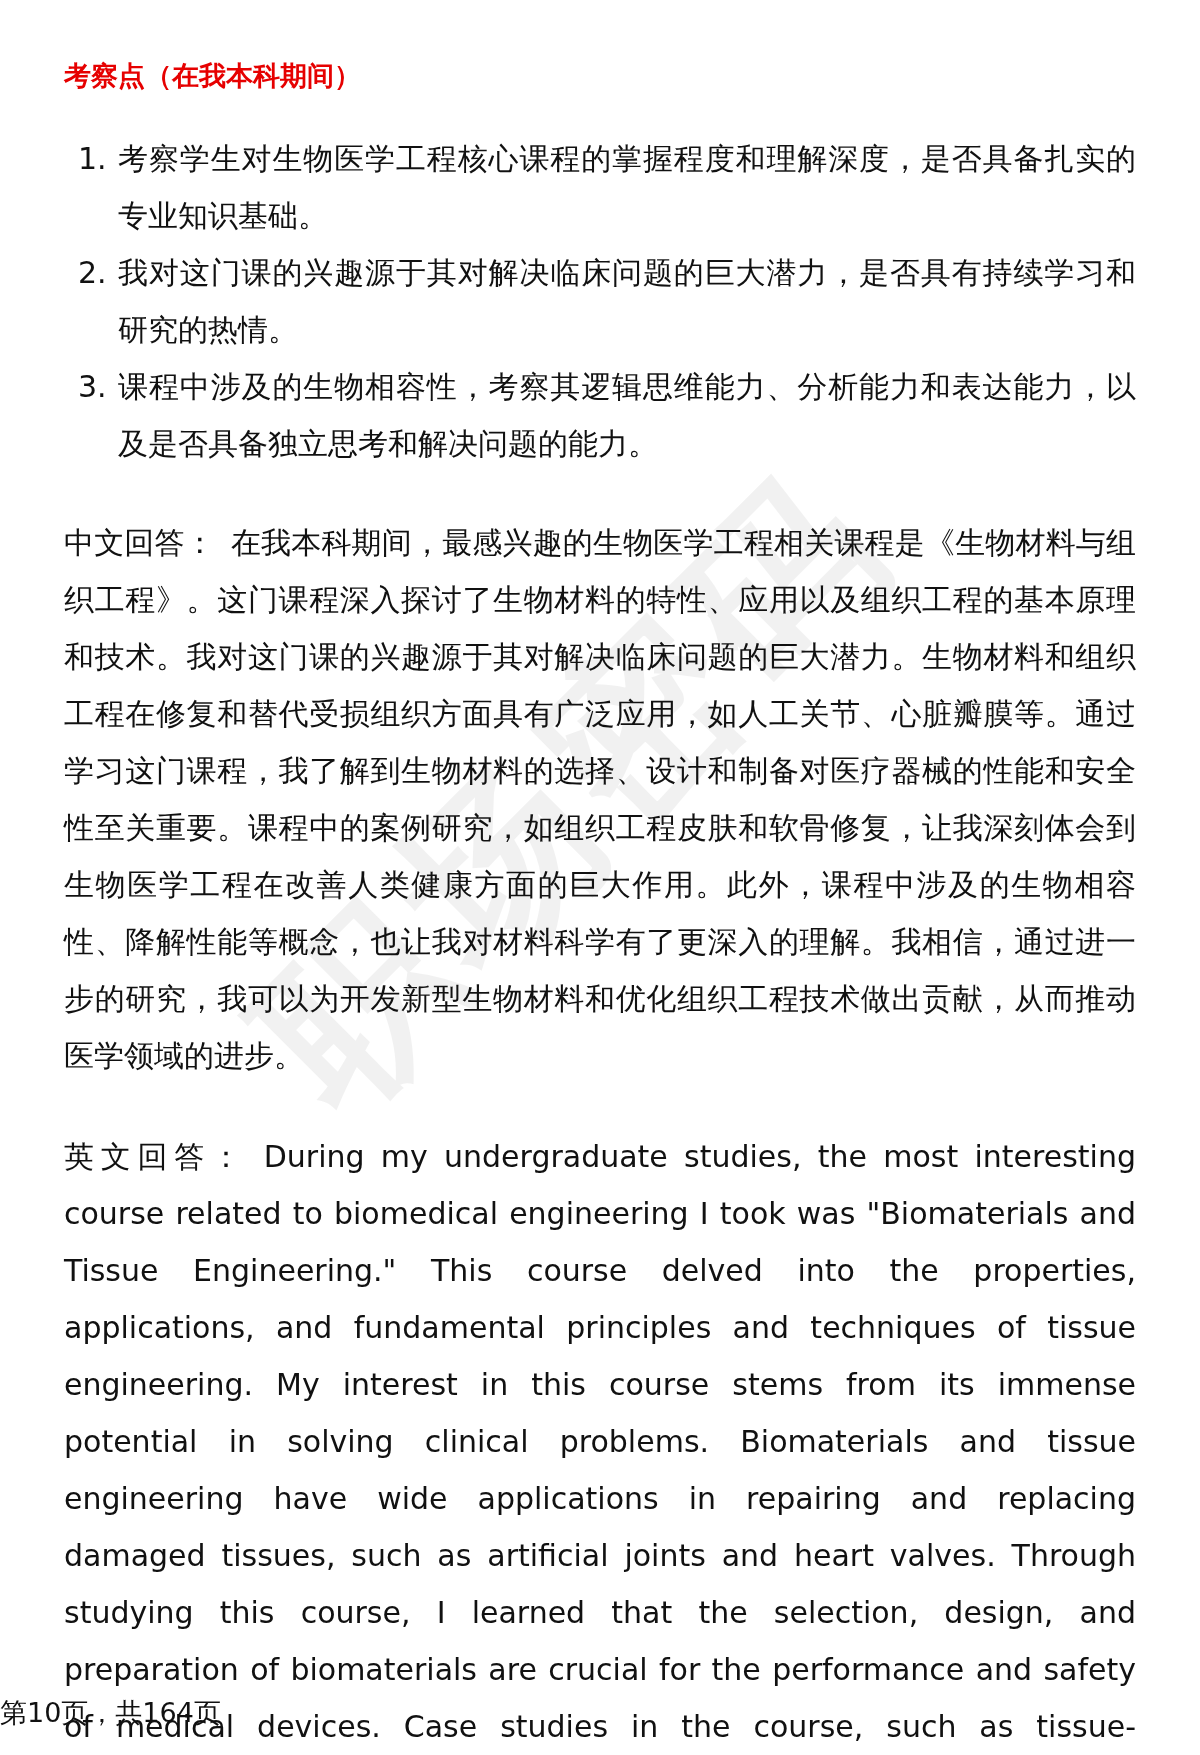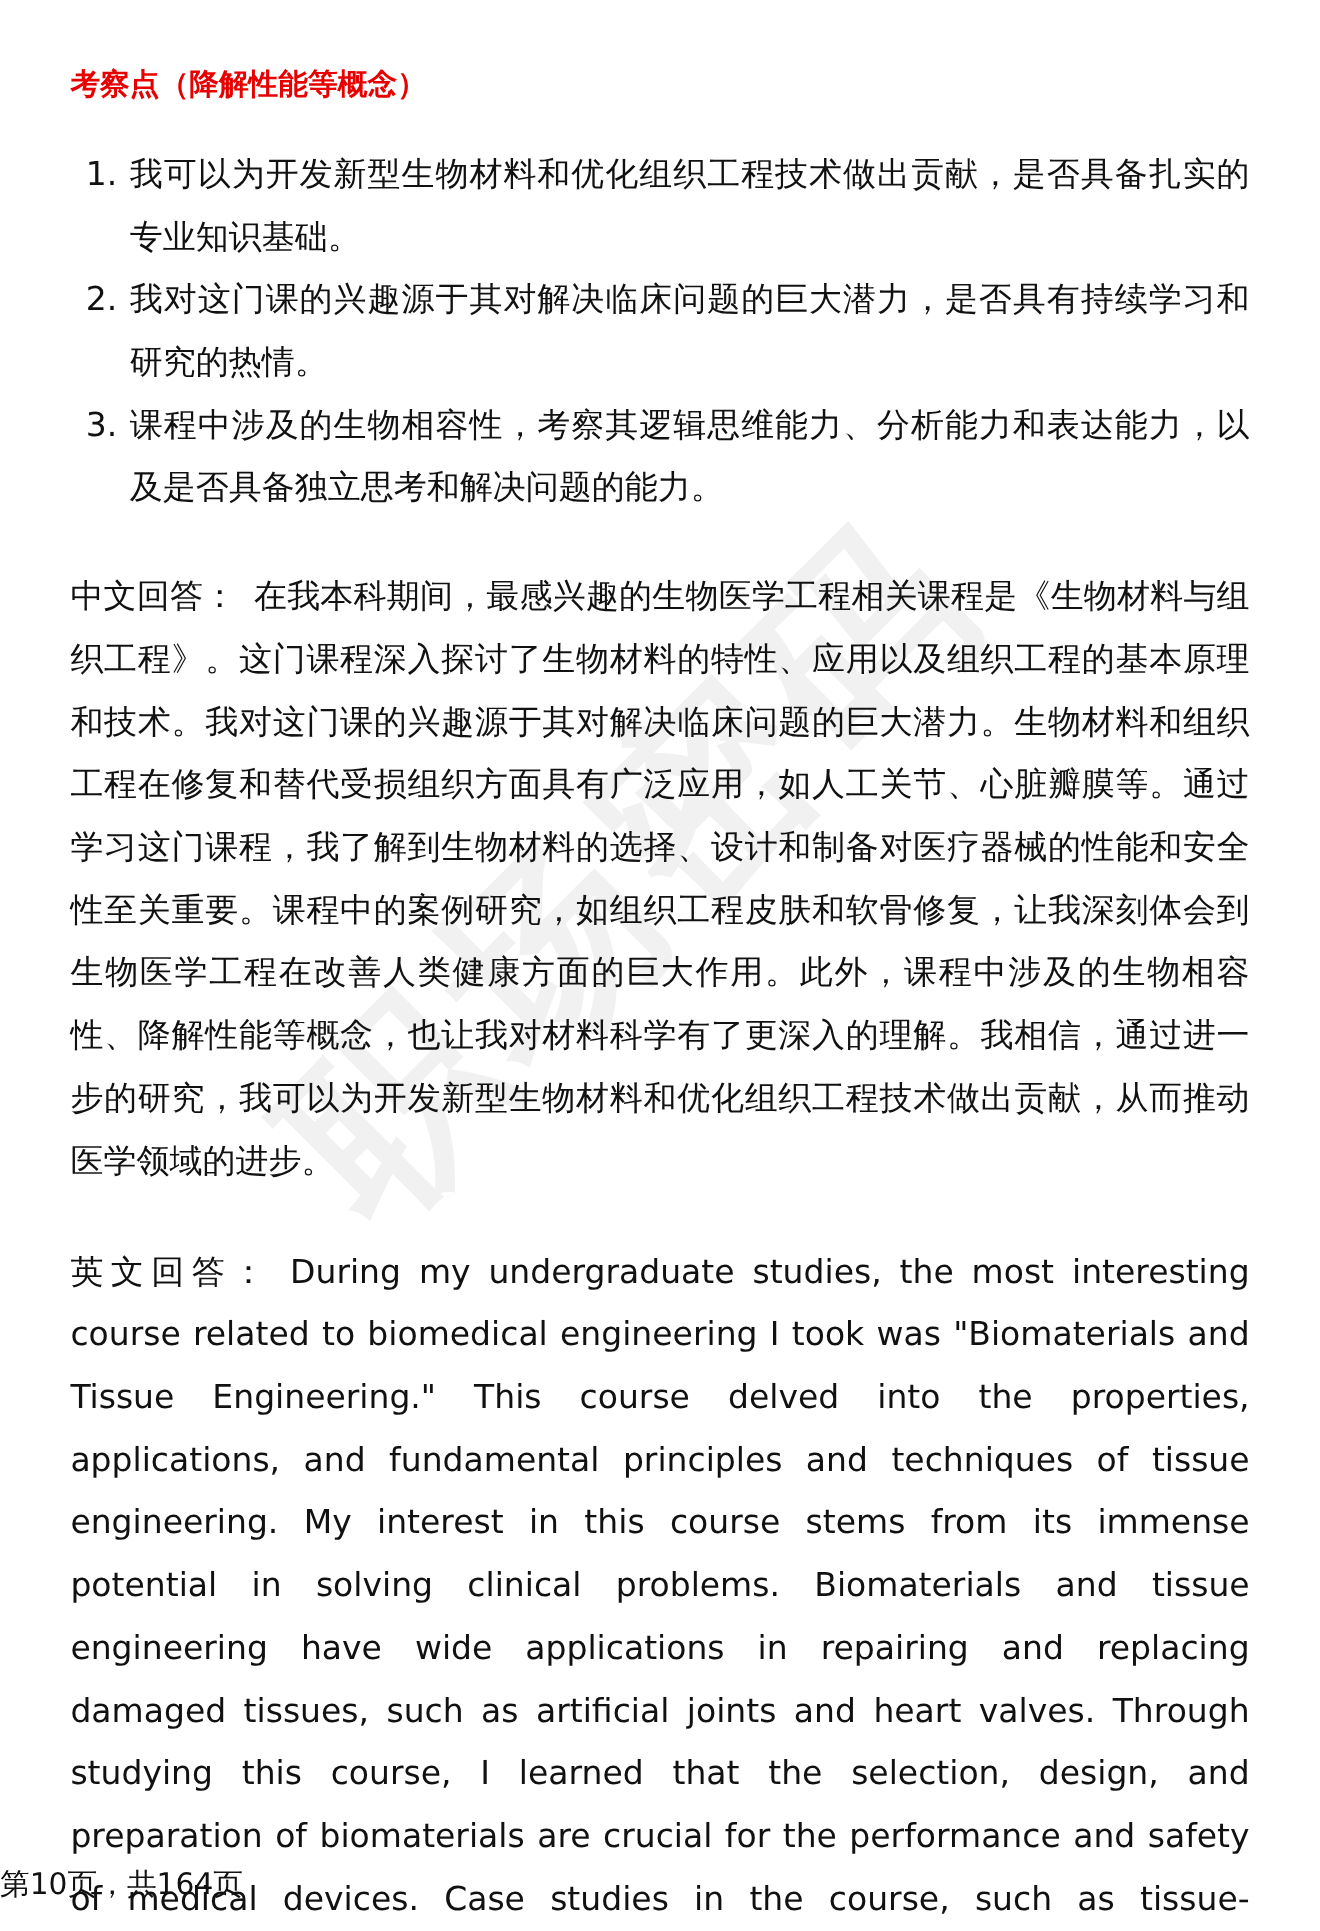--- a/index.html
+++ b/index.html
@@ -78,27 +78,27 @@
 </style>
 </head>
 <body>
 
 <div class="page">
 
   <div class="watermark">职场密码</div>
 
   <div class="content">
 
-    <h1 class="heading">考察点（降解性能等概念）</h1>
+    <h1 class="heading">考察点（在我本科期间）</h1>
 
     <div class="list">
 
       <div class="list-item">
         <span class="list-num">1.</span>
-        <span class="list-txt">我可以为开发新型生物材料和优化组织工程技术做出贡献，是否具备扎实的专业知识基础。</span>
+        <span class="list-txt">考察学生对生物医学工程核心课程的掌握程度和理解深度，是否具备扎实的专业知识基础。</span>
       </div>
 
       <div class="list-item">
         <span class="list-num">2.</span>
         <span class="list-txt">我对这门课的兴趣源于其对解决临床问题的巨大潜力，是否具有持续学习和研究的热情。</span>
       </div>
 
       <div class="list-item">
         <span class="list-num">3.</span>
         <span class="list-txt">课程中涉及的生物相容性，考察其逻辑思维能力、分析能力和表达能力，以及是否具备独立思考和解决问题的能力。</span>

